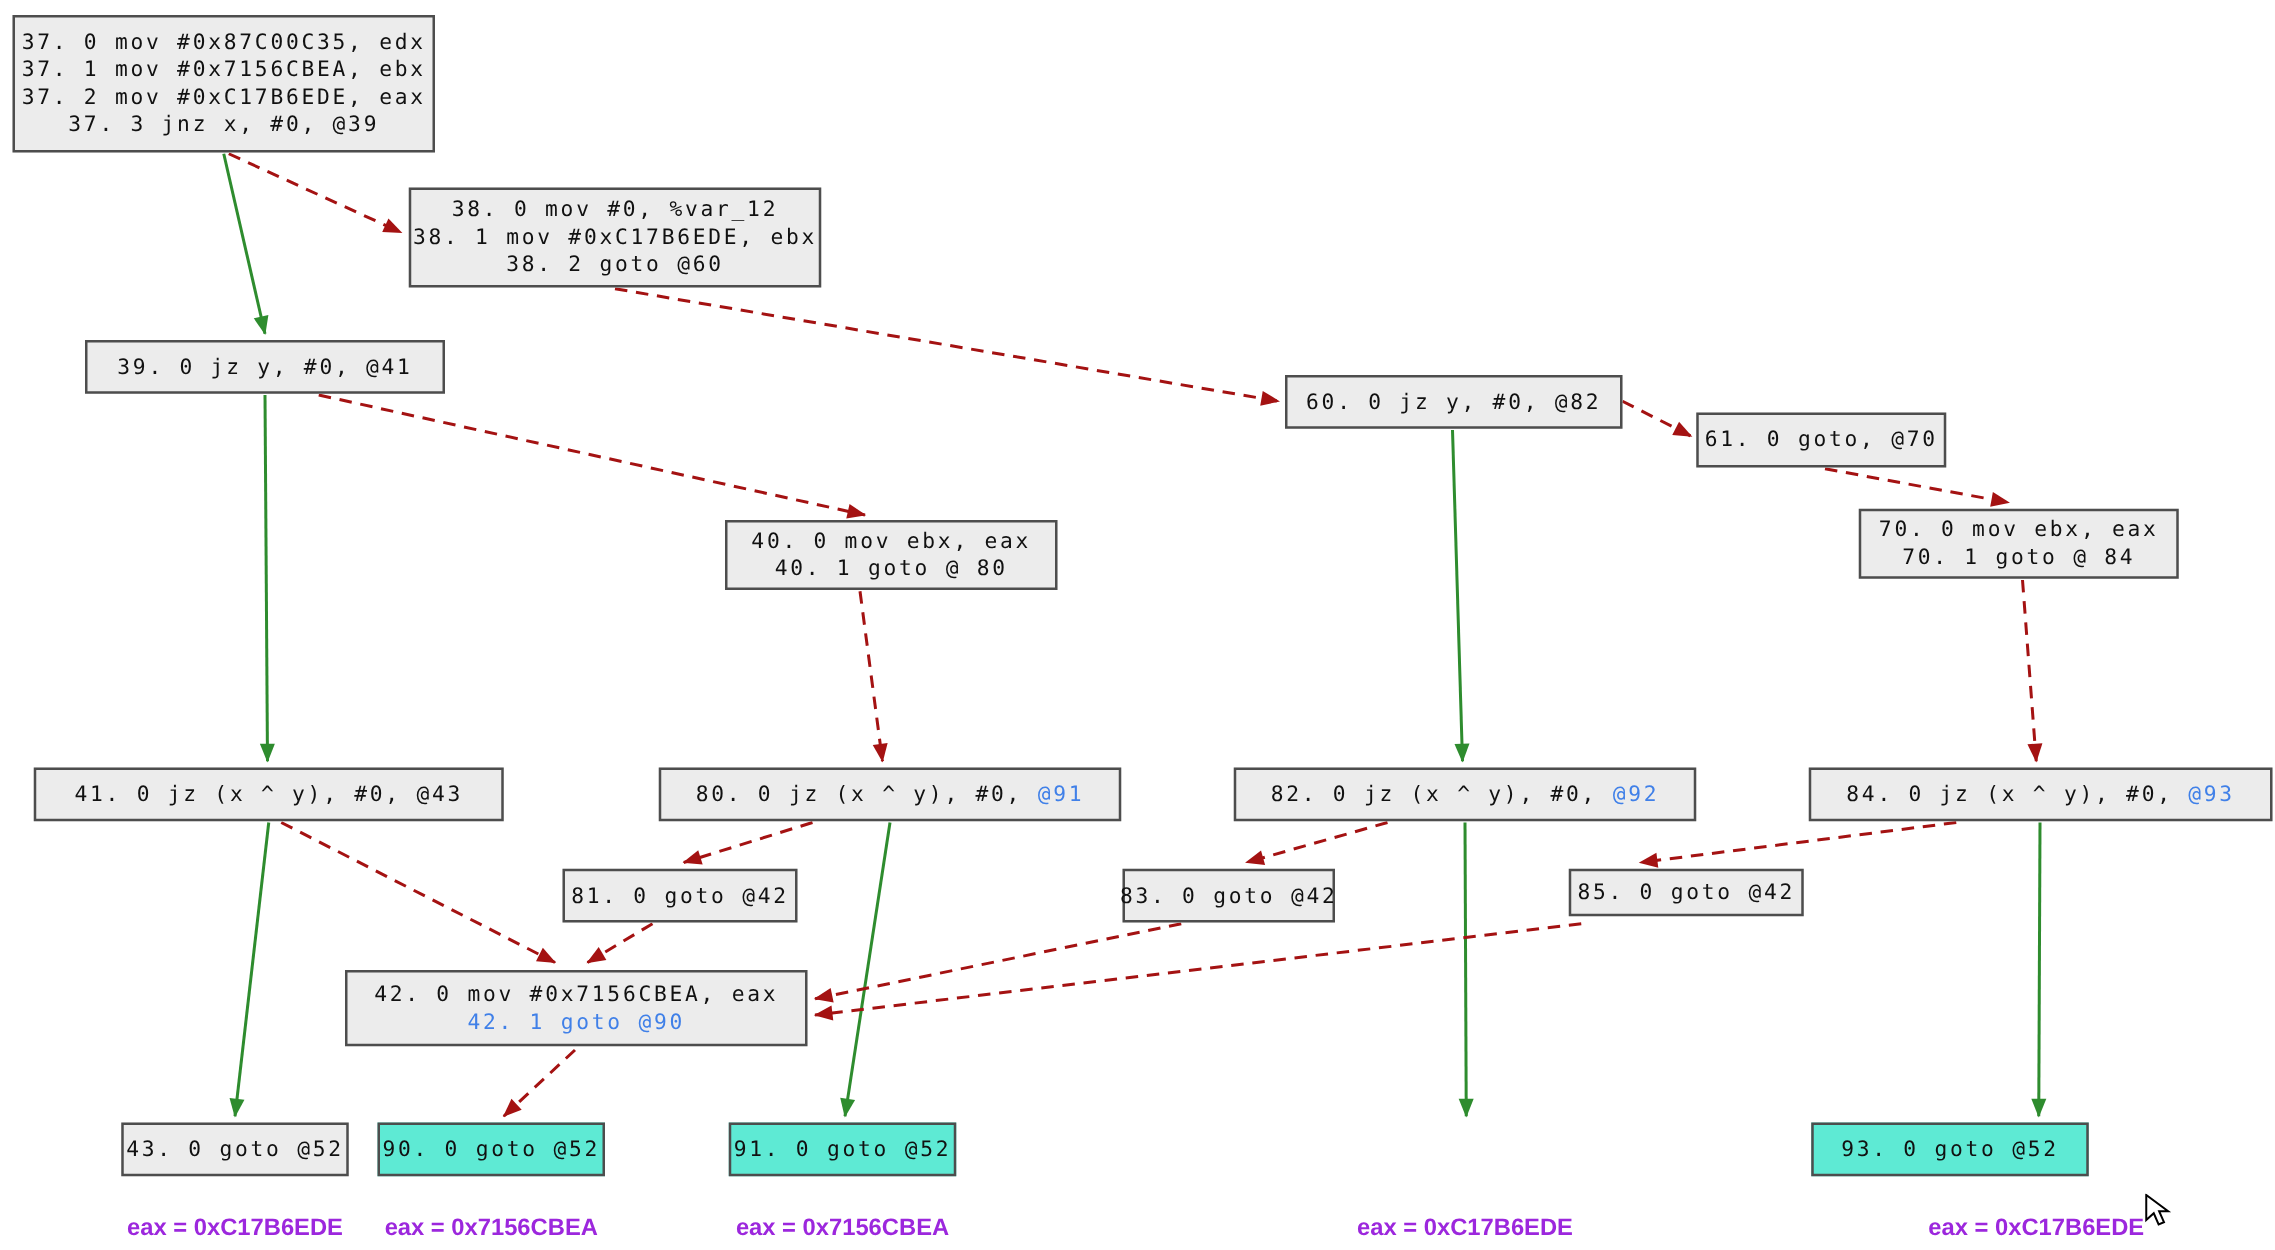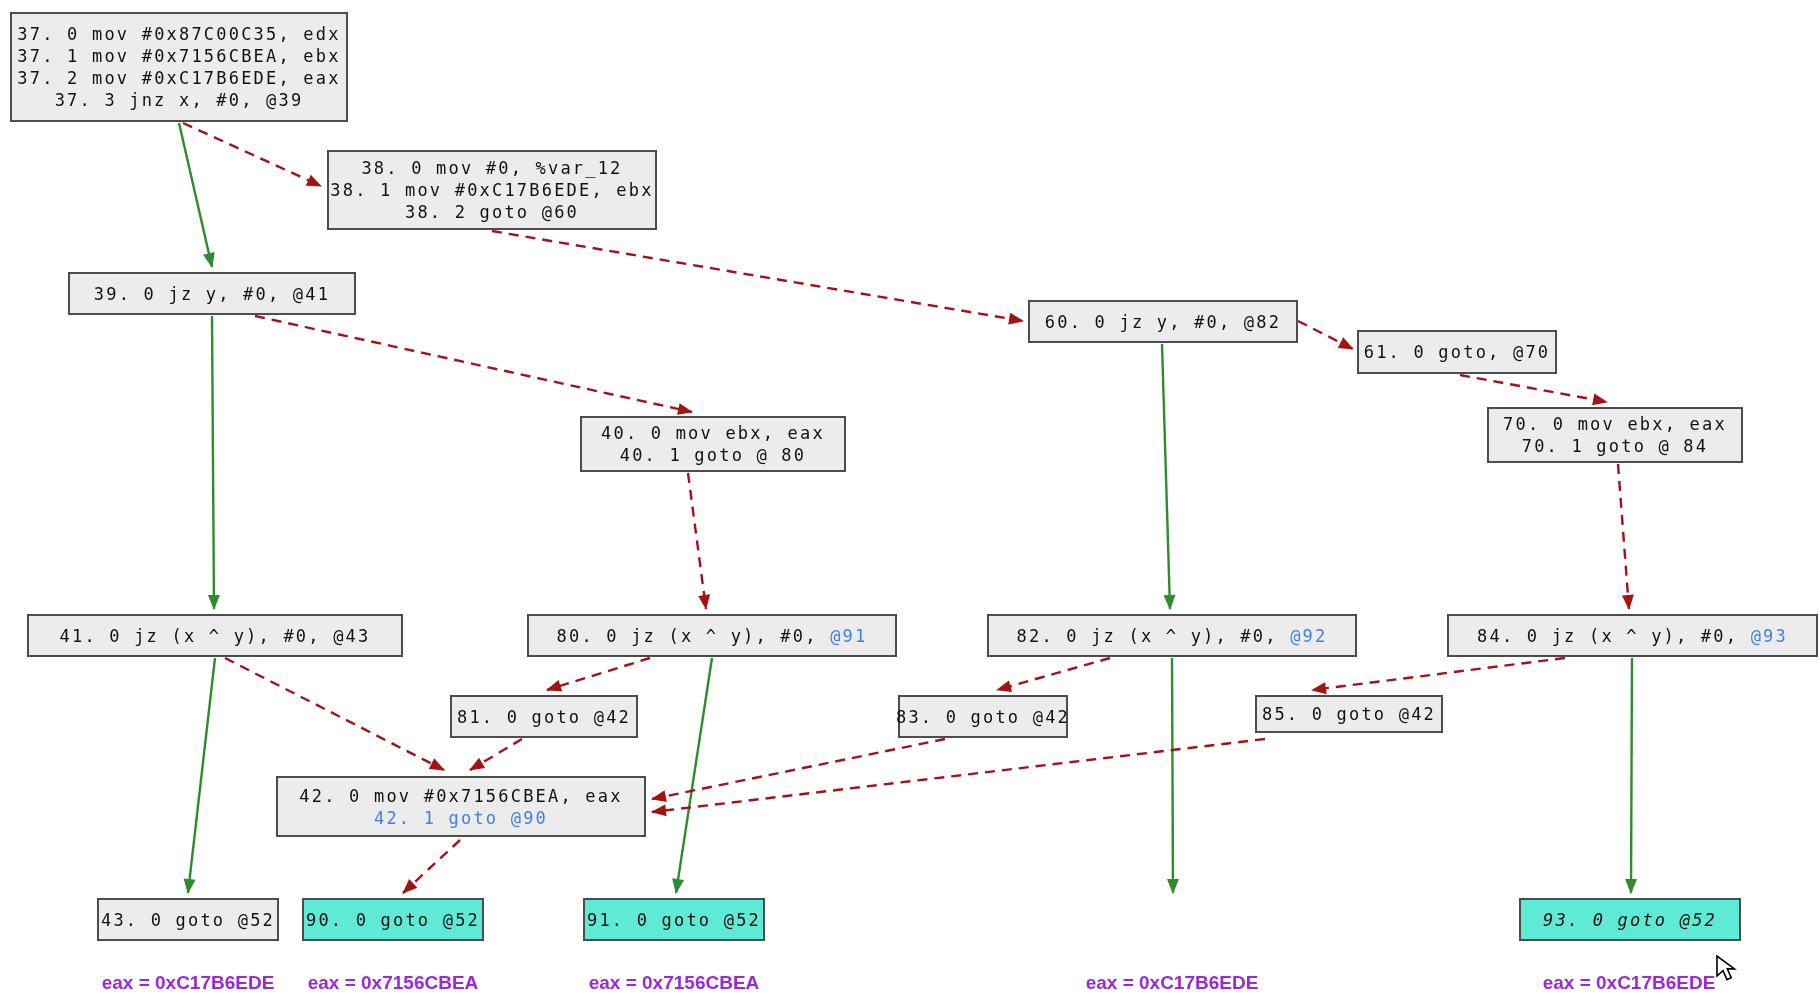--- a/index.html
+++ b/index.html
@@ -150,21 +150,21 @@
       <div class="node blue" style="left: 302px; top: 898px; width: 182px; height: 43px;">
         <div class="inner">
           <div class="line"><span>90. 0 goto @52</span></div>
         </div>
       </div>
       <div class="node blue" style="left: 583px; top: 898px; width: 182px; height: 43px;">
         <div class="inner">
           <div class="line"><span>91. 0 goto @52</span></div>
         </div>
       </div>
-      <div class="node blue" style="left: 1519px; top: 898px; width: 222px; height: 43px; font-style: italic;">
+      <div class="node blue" style="left: 1449px; top: 898px; width: 222px; height: 43px;">
         <div class="inner">
           <div class="line"><span>93. 0 goto @52</span></div>
         </div>
       </div>
     </div>
 
   <svg id="cursor" width="26" height="30" viewBox="0 0 26 30" style="left: 1716px; top: 955px;">
     <polygon points="1,1 1,21 7,15.6 10.9,24.6 15.2,22.7 11.3,13.9 18.5,13.9" fill="#ffffff" stroke="#000000" stroke-width="1.6"></polygon>
   </svg>
 <div class="eax-label" style="left: 188px; top: 972px;">eax = 0xC17B6EDE</div>

